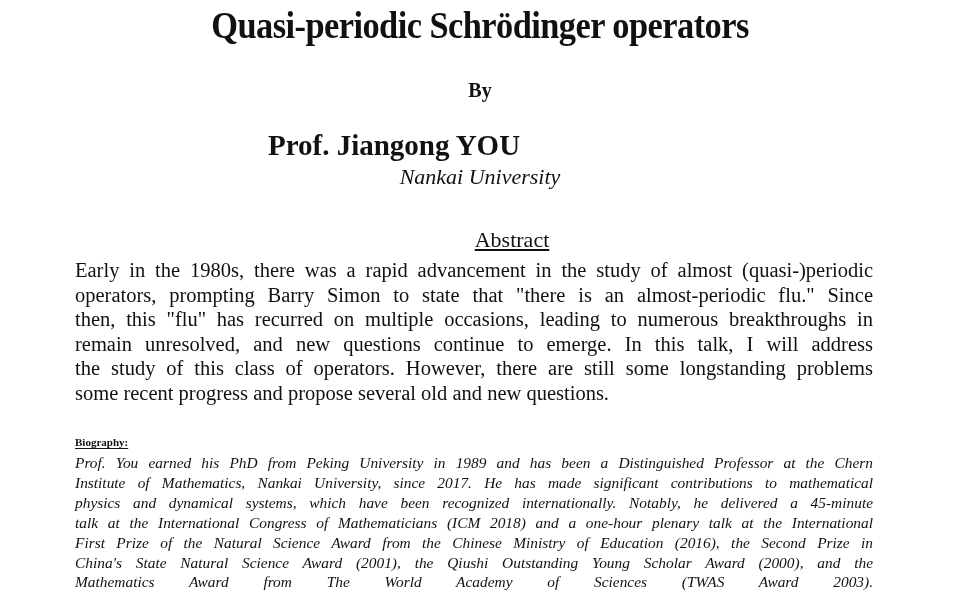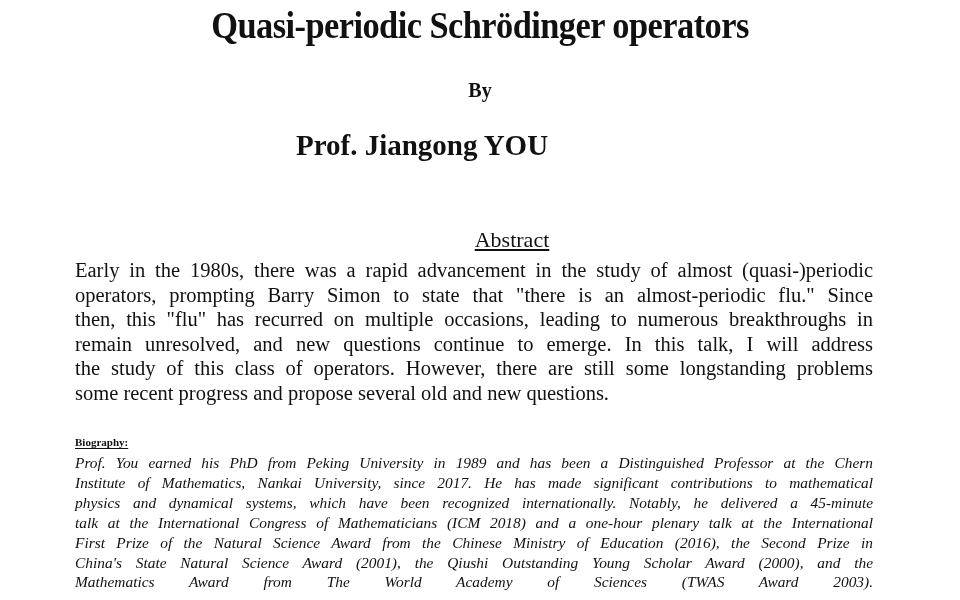--- a/index.html
+++ b/index.html
@@ -47,21 +47,20 @@
     }
     .speaker {
       position: absolute;
       left: 0;
       width: 788px;
       top: 128px;
       text-align: center;
       font-weight: bold;
       font-size: 29px;
       line-height: 34px;
-      margin-left: 28px;
     }
     .affiliation {
       position: absolute;
       left: 0;
       width: 960px;
       top: 164px;
       text-align: center;
       font-style: italic;
       font-size: 22px;
       line-height: 26px;
@@ -127,20 +126,21 @@
 <body>
 
 <div class="page">
 
   <div class="title">Quasi-periodic Schrödinger operators</div>
 
   <div class="by">By</div>
 
   <div class="speaker">Prof. Jiangong YOU</div>
 
+  <div class="affiliation">Nankai University</div>
 
   <div class="abstract-heading">Abstract</div>
 
   <div class="abstract-body">
     <span class="ln">Early in the 1980s, there was a rapid advancement in the study of almost (quasi-)periodic</span>
     <span class="ln">operators, prompting Barry Simon to state that "there is an almost-periodic flu." Since</span>
     <span class="ln">then, this "flu" has recurred on multiple occasions, leading to numerous breakthroughs in</span>
     <span class="ln">remain unresolved, and new questions continue to emerge. In this talk, I will address</span>
     <span class="ln">the study of this class of operators. However, there are still some longstanding problems</span>
     <span class="ln last">some recent progress and propose several old and new questions.</span>

